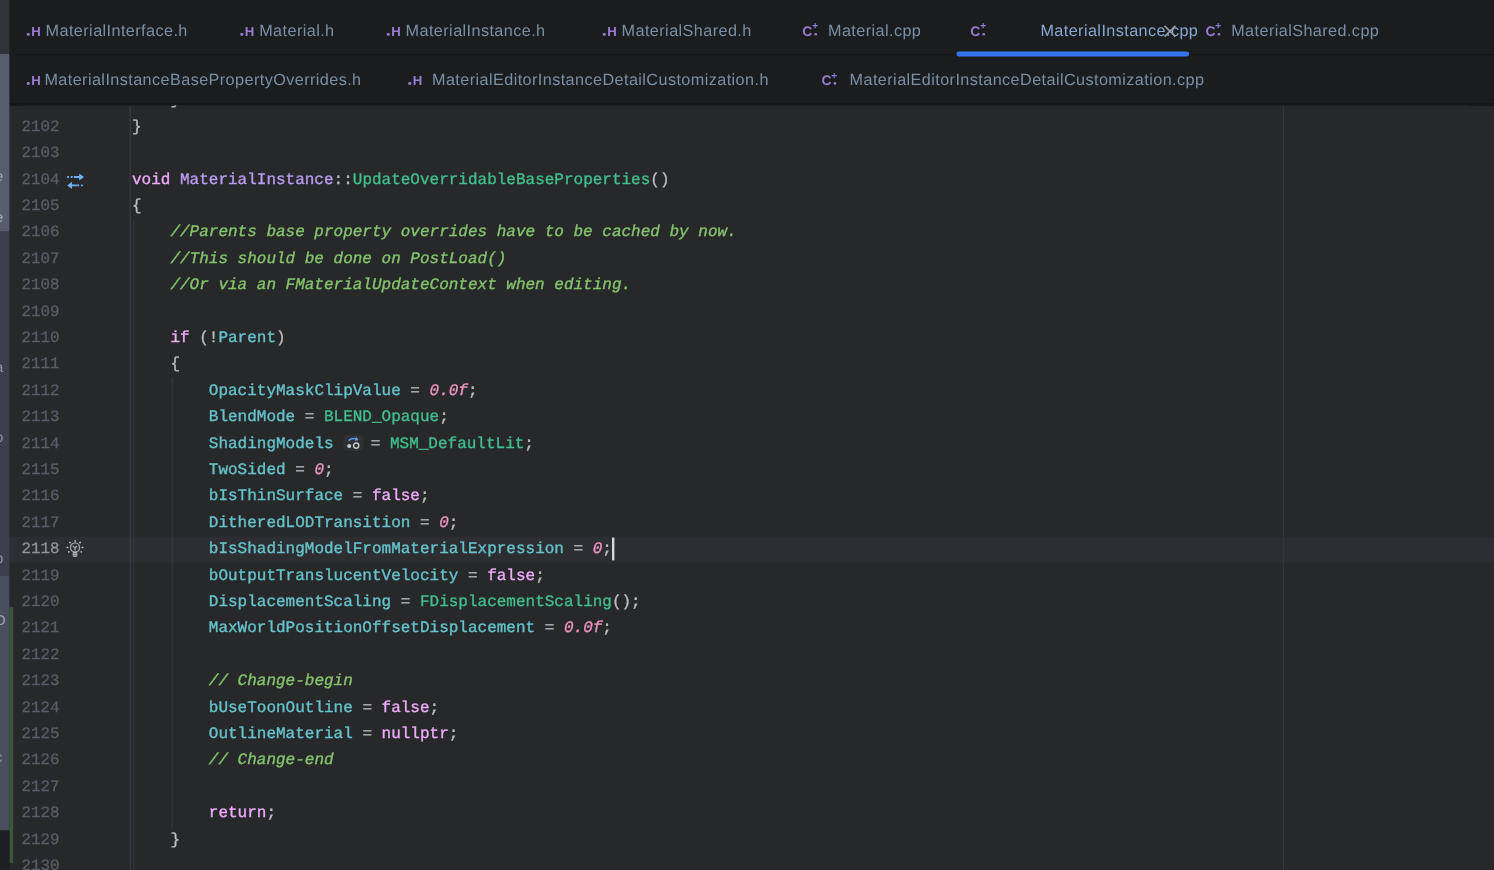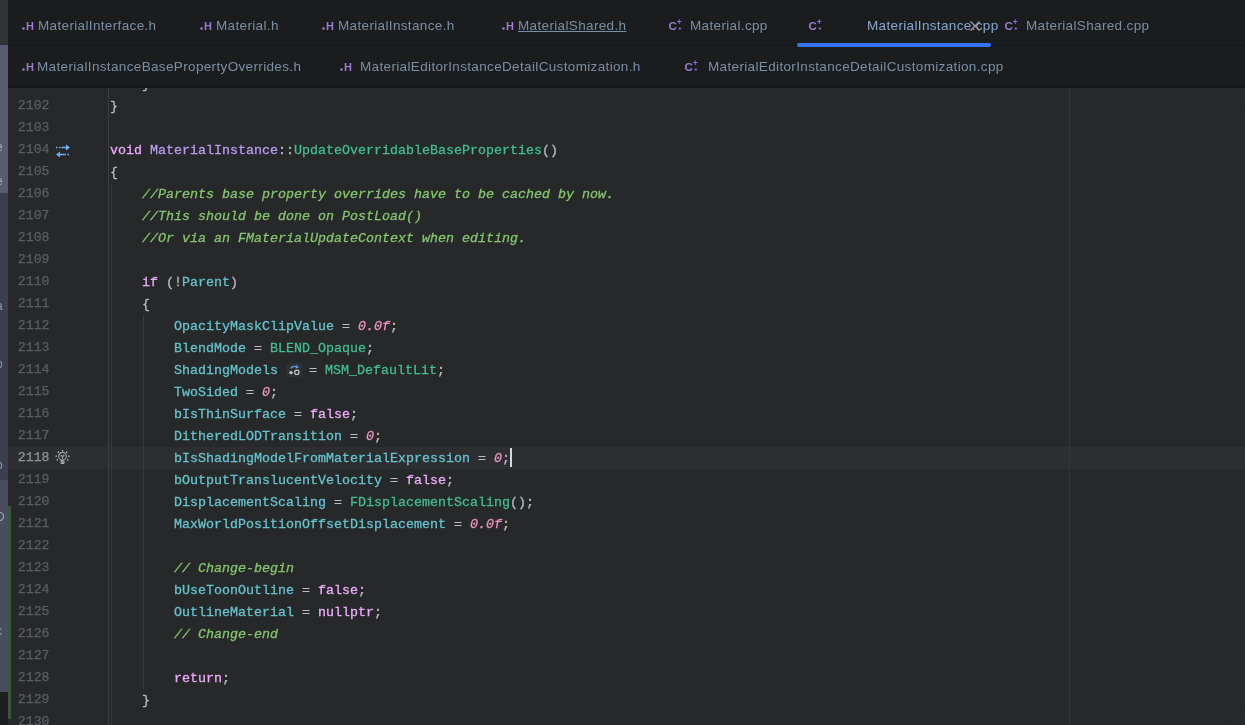--- a/index.html
+++ b/index.html
@@ -44,21 +44,21 @@
   <span class="tlabel" style="left:216px;top:18px;">Material.h</span>
   <svg style="position:absolute;left:322px;top:19px;" width="13" height="12">
       <circle cx="1.5" cy="9.5" r="1.3" fill="#9B7CD3"></circle>
       <text x="4" y="11" font-size="11" font-weight="bold" fill="#9B7CD3" font-family="Liberation Sans">H</text>
     </svg>
   <span class="tlabel" style="left:338px;top:18px;">MaterialInstance.h</span>
   <svg style="position:absolute;left:502px;top:19px;" width="13" height="12">
       <circle cx="1.5" cy="9.5" r="1.3" fill="#9B7CD3"></circle>
       <text x="4" y="11" font-size="11" font-weight="bold" fill="#9B7CD3" font-family="Liberation Sans">H</text>
     </svg>
-  <span class="tlabel" style="left:518px;top:18px;text-decoration:underline;">MaterialShared.h</span>
+  <span class="tlabel" style="left:518px;top:18px;">MaterialShared.h</span>
 
   <svg style="position:absolute;left:668px;top:17px;" width="20" height="18">
     <text x="0.5" y="13" font-size="11.5" font-weight="bold" fill="#9B7CD3" font-family="Liberation Sans">C</text>
     <text x="8.8" y="7.5" font-size="8.5" font-weight="bold" fill="#8379E0" font-family="Liberation Sans">+</text>
     <circle cx="11.8" cy="11.5" r="1.1" fill="#9B7CD3"></circle>
   </svg>
   <span class="tlabel" style="left:690px;top:18px;">Material.cpp</span>
 
   <svg style="position:absolute;left:808px;top:17px;" width="20" height="18">
     <text x="0.5" y="13" font-size="11.5" font-weight="bold" fill="#9B7CD3" font-family="Liberation Sans">C</text>

